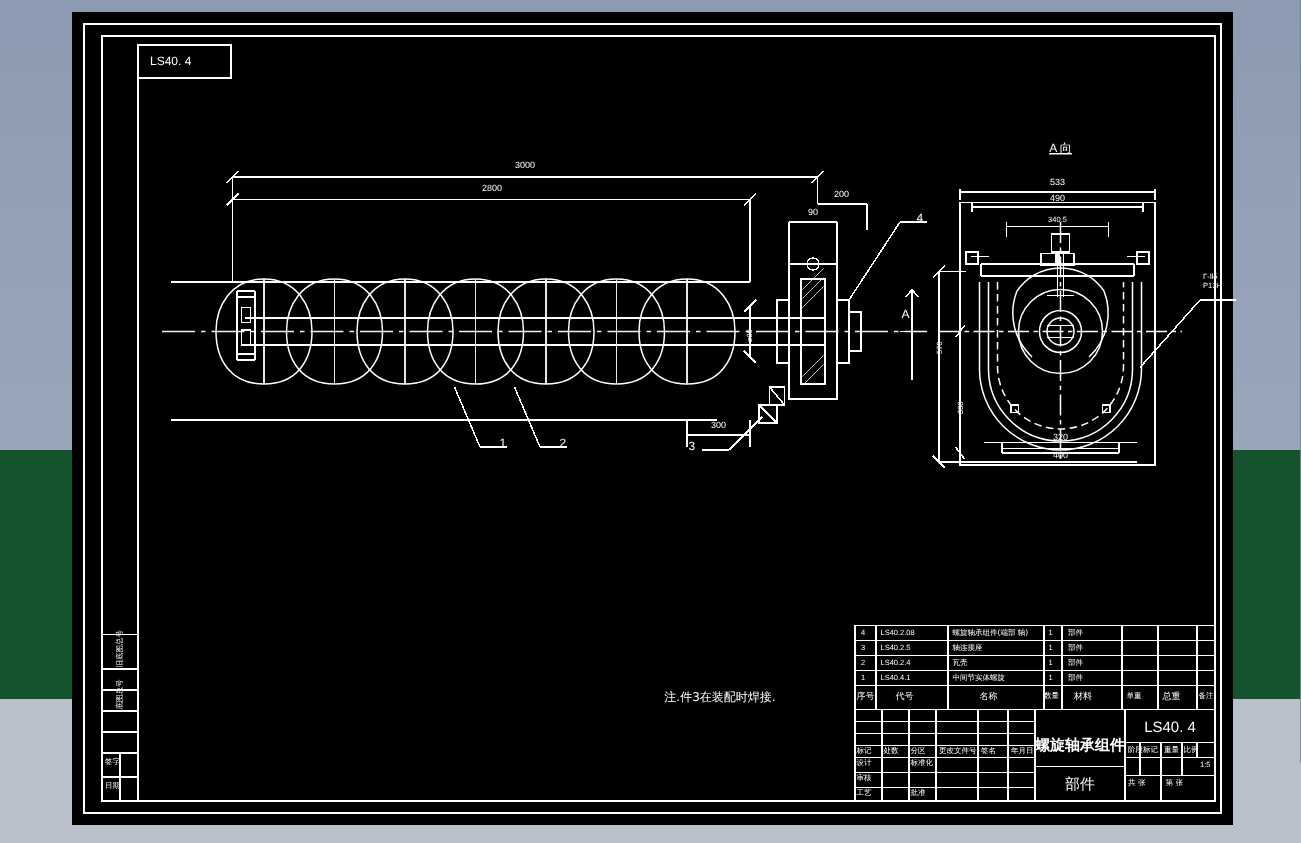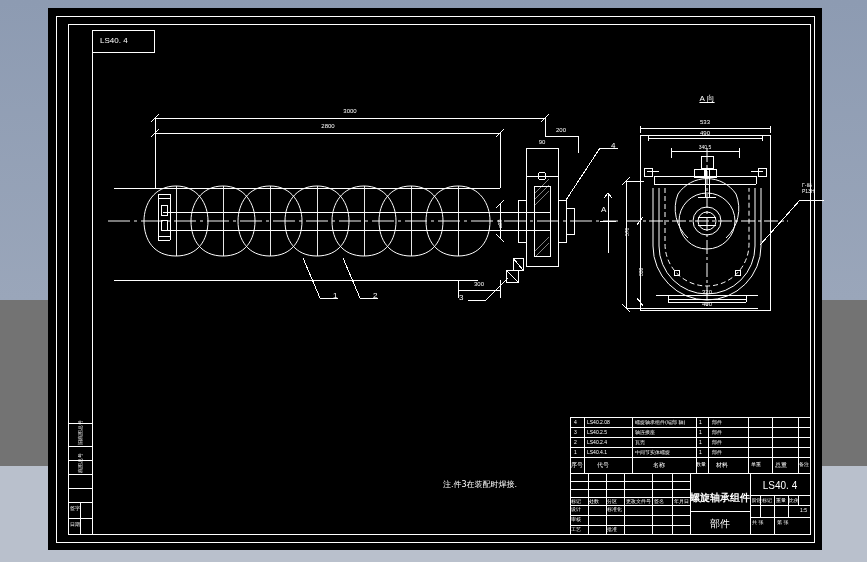--- a/index.html
+++ b/index.html
@@ -1,18 +1,18 @@
 <!DOCTYPE html>
 <html><head>
 <meta charset="utf-8">
 <style>
   html,body{margin:0;padding:0;background:#b9c0cc;}
   body{width:867px;height:562px;overflow:hidden;
        font-family:"Liberation Sans","DejaVu Sans",sans-serif;}
-  #stage{position:relative;width:867px;height:466px;background:#737373;}
+  #stage{position:relative;width:867px;height:466px;background:#14532d;}
   
   #stage:before{content:"";position:absolute;left:0;top:0;width:867px;height:300px;
       background:linear-gradient(#8d9bb2,#9aa6ba);}
   #cadwin{position:absolute;left:48px;top:8px;width:774px;height:542px;background:#000;z-index:2;}
   .txt{position:absolute;color:#fff;font-size:7px;line-height:8px;white-space:nowrap;
        font-family:"Liberation Sans","DejaVu Sans",sans-serif;}
   .txt.cn{font-family:"DejaVu Sans",sans-serif;}
   .t6{font-size:6px;line-height:7px;}
   .t5{font-size:5px;line-height:6px;}
   .t8{font-size:8px;line-height:9px;}
@@ -334,21 +334,21 @@
     <div class="txt t6 ctr" style="left:657px;top:111px;">533</div>
     <div class="txt t6 ctr" style="left:657px;top:122px;">490</div>
     <div class="txt t5 ctr" style="left:657px;top:136px;">340.5</div>
     <div class="txt t5 rot" style="left:576px;top:228px;">570</div>
     <div class="txt t5 rot" style="left:590px;top:268px;">338</div>
     <div class="txt t6 ctr" style="left:659px;top:281px;">320</div>
     <div class="txt t6 ctr" style="left:659px;top:293px;">400</div>
     <div class="txt t5" style="left:754px;top:174px;white-space:pre;">Γ-Ⅱδ
 Ρ13H</div>
 
-    <div class="txt t8 cn ctr" style="left:432px;top:472px;">注.件3在装配时焊接.</div>
+    <div class="txt t8 cn ctr" style="left:432px;top:452px;">注.件3在装配时焊接.</div>
 
     <svg width="774" height="542">
       <g stroke="#ffffff" fill="none" stroke-width="1" shape-rendering="crispEdges">
 
         <rect x="522" y="409" width="240" height="56"></rect>
 
         <line x1="522" y1="419" x2="762" y2="419"></line>
         <line x1="522" y1="429" x2="762" y2="429"></line>
         <line x1="522" y1="439" x2="762" y2="439"></line>
         <line x1="522" y1="449" x2="762" y2="449"></line>

